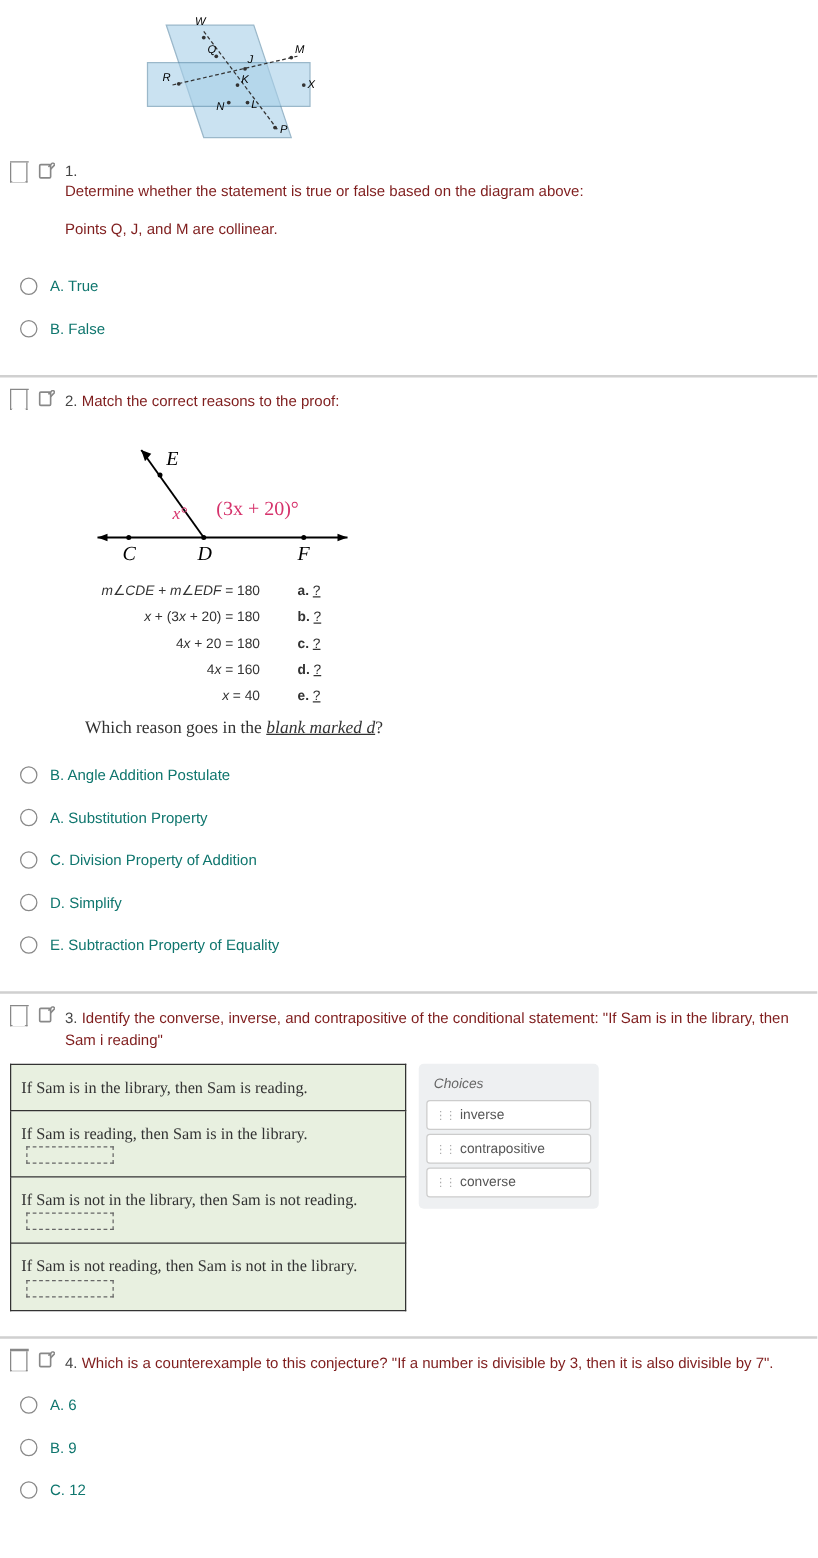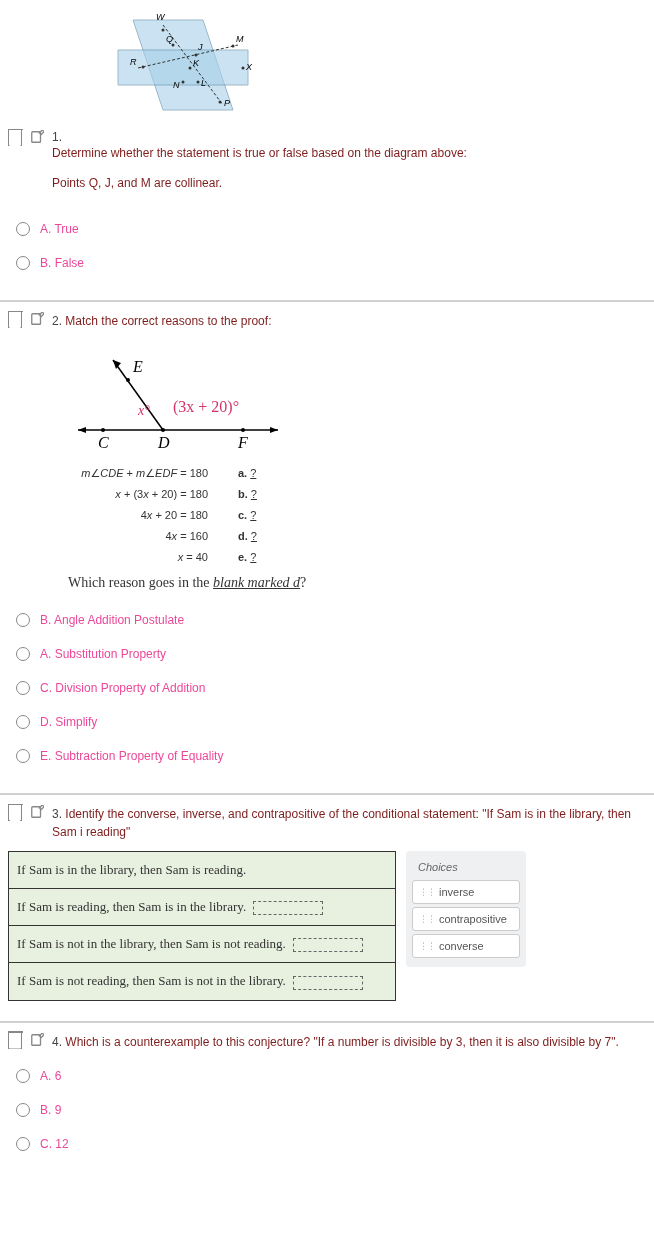--- a/index.html
+++ b/index.html
@@ -10,32 +10,32 @@
 .bookmark-icon::before { content: ''; position: absolute; top: -1.5px; left: -1.5px; right: -1.5px; height: 1.5px; background: #888; }
 .bookmark-icon::after { content: ''; position: absolute; bottom: -1px; left: 0; right: 0; height: 6px; background: #fff; clip-path: polygon(0 100%, 50% 0, 100% 100%); }
 .edit-icon { width: 14px; height: 14px; flex-shrink: 0; cursor: pointer; }
 .qnum { color: #444; font-size: 12px; }
 .qtext-area { flex: 1; }
 .qtext { color: #7f1d1d; line-height: 1.5; margin-bottom: 12px; }
 .diagram-img { width: 150px; height: 110px; display: block; margin-bottom: 10px; margin-left: 50px; }
 .options { margin-left: 8px; }
 .option-row { display: flex; align-items: center; gap: 10px; padding: 10px 0; cursor: pointer; }
 .radio { width: 14px; height: 14px; border: 1.5px solid #888; border-radius: 50%; flex-shrink: 0; }
-.option-label { color: #ec4899; font-size: 12px; }
+.option-label { color: #0f766e; font-size: 12px; }
 .proof-diagram { margin: 20px 0 10px 60px; }
 .proof-steps { font-family: Liberation Sans, sans-serif; font-size: 11px; margin-left: 60px; line-height: 1.9; }
 .proof-row { display: flex; }
 .proof-left { width: 170px; text-align: right; padding-right: 30px; }
 .proof-right { }
 .proof-blank { text-decoration: underline; }
 .proof-which { margin-top: 8px; margin-left: 60px; font-family: 'Times New Roman', serif; font-size: 14px; }
 .match-container { display: flex; gap: 10px; align-items: flex-start; margin-top: 10px; }
 .match-table { border: 1px solid #333; border-collapse: collapse; }
-.match-table td { border: 1px solid #333; padding: 10px 8px; font-family: 'Times New Roman', serif; font-size: 13px; background: #e8f0e0; width: 387px; }
-.choices-panel { background: #eef0f2; border-radius: 4px; padding: 6px; width: 120px; }
+.match-table td { border: 1px solid #333; padding: 10px 8px; font-family: 'Times New Roman', serif; font-size: 13px; background: #e8f0e0; width: 316px; }
+.choices-panel { background: #eef0f2; border-radius: 4px; padding: 6px; width: 144px; }
 .choices-title { font-size: 11px; font-style: italic; color: #666; padding: 4px 6px; }
 .choice-item { background: #fff; border: 1px solid #ccc; border-radius: 3px; padding: 5px 6px; font-size: 11px; color: #555; margin: 3px 0; cursor: grab; display: flex; align-items: center; gap: 4px; }
 .drag-handle { color: #aaa; font-size: 9px; letter-spacing: -1px; }
 .drop-target { display: inline-block; border: 1.5px dashed #666; width: 70px; height: 14px; vertical-align: middle; margin-left: 4px; }
 .underline { text-decoration: underline; font-style: italic; }
 svg.edit-svg { stroke: #888; fill: none; stroke-width: 1.5; }
 </style>
 </head>
 <body>
 

